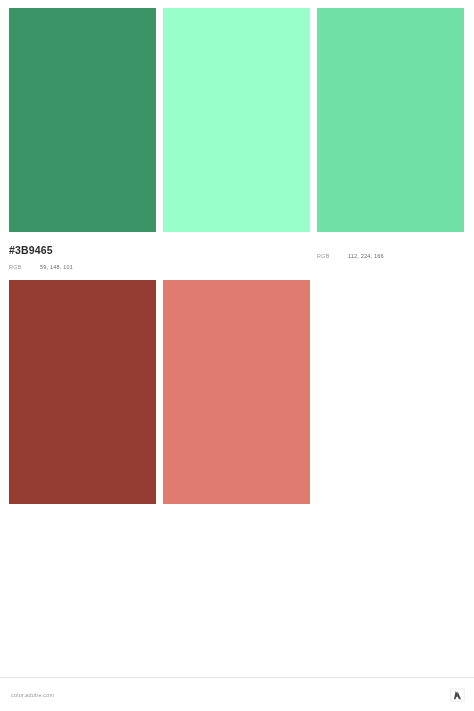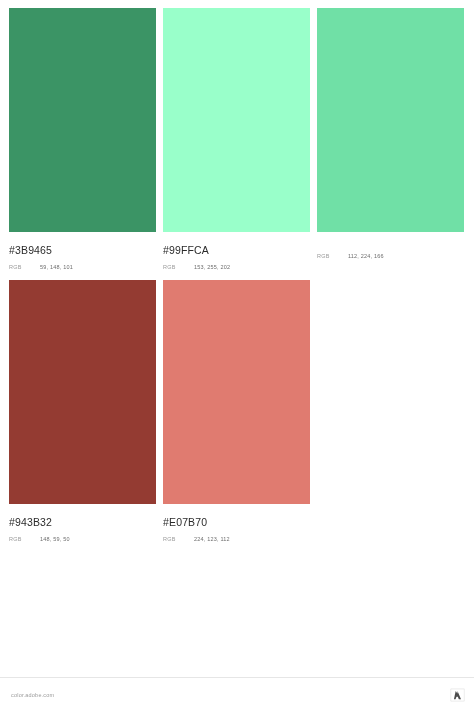--- a/index.html
+++ b/index.html
@@ -45,21 +45,21 @@
     height: 224px;
     display: block;
   }
 
   .swatch-info {
     padding-top: 13px;
   }
 
   .swatch-hex {
     font-size: 10.5px;
-    font-weight: normal;
+    font-weight: bold;
     color: #2b2b2b;
     letter-spacing: 0.15px;
     line-height: 1;
     margin: 0;
   }
 
   .swatch-rgb-line {
     margin-top: 9px;
     display: flex;
     align-items: baseline;
@@ -123,63 +123,42 @@
           <div class="swatch-hex">#3B9465</div>
           <div class="swatch-rgb-line">
             <span class="rgb-label">RGB</span>
             <span class="rgb-values">59, 148, 101</span>
           </div>
         </div>
       </div>
 
       <div class="swatch-cell">
         <div class="swatch-chip" style="background:#99FFCA;"></div>
-        <div class="swatch-info">
-          <div class="swatch-hex">#99FFCA</div>
-          <div class="swatch-rgb-line">
-            <span class="rgb-label">RGB</span>
-            <span class="rgb-values">153, 255, 202</span>
-          </div>
-        </div>
       </div>
 
       <div class="swatch-cell">
         <div class="swatch-chip" style="background:#70E0A6;"></div>
         <div class="swatch-info">
           <div class="swatch-rgb-line">
             <span class="rgb-label">RGB</span>
             <span class="rgb-values">112, 224, 166</span>
           </div>
         </div>
       </div>
 
     </div>
 
     <div class="swatch-row">
 
       <div class="swatch-cell">
         <div class="swatch-chip" style="background:#943B32;"></div>
-        <div class="swatch-info">
-          <div class="swatch-hex">#943B32</div>
-          <div class="swatch-rgb-line">
-            <span class="rgb-label">RGB</span>
-            <span class="rgb-values">148, 59, 50</span>
-          </div>
-        </div>
       </div>
 
       <div class="swatch-cell">
         <div class="swatch-chip" style="background:#E07B70;"></div>
-        <div class="swatch-info">
-          <div class="swatch-hex">#E07B70</div>
-          <div class="swatch-rgb-line">
-            <span class="rgb-label">RGB</span>
-            <span class="rgb-values">224, 123, 112</span>
-          </div>
-        </div>
       </div>
 
     </div>
 
   </div>
 
   <div class="footer">
     <a class="footer-link" href="#">color.adobe.com</a>
     <span>
       <svg class="adobe-logo" viewBox="0 0 24 22" xmlns="http://www.w3.org/2000/svg" aria-hidden="true">

